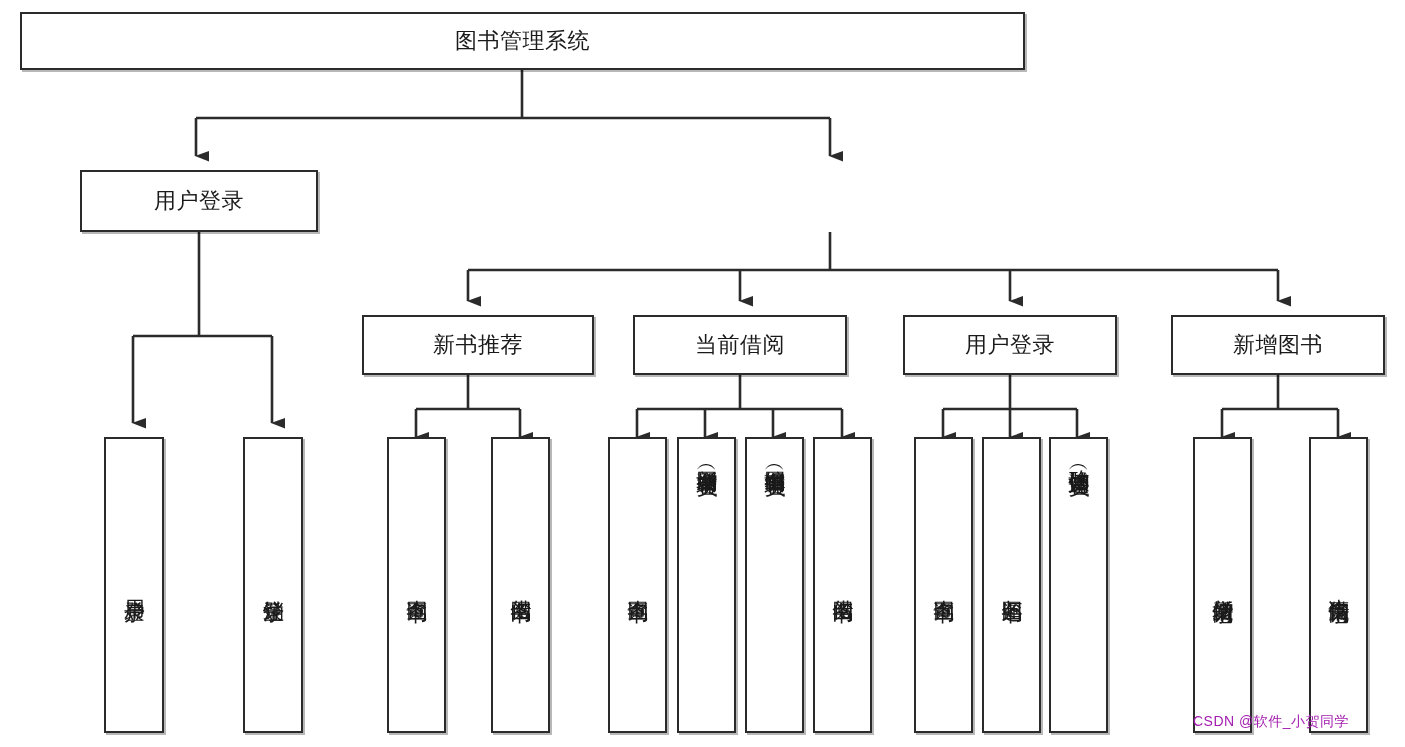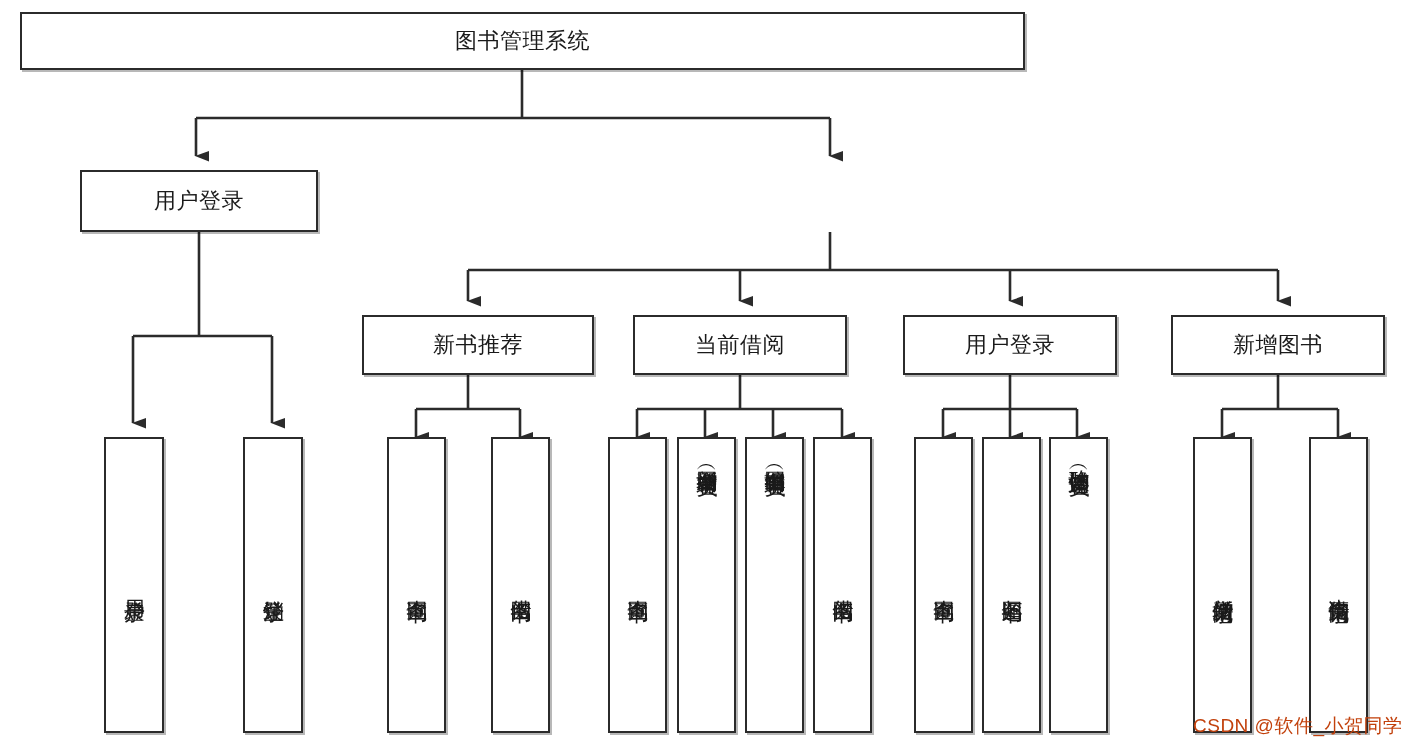--- a/index.html
+++ b/index.html
@@ -60,22 +60,22 @@
   .node.leaf.center .node-label {
     margin-top: auto;
     margin-bottom: auto;
   }
   .node.leaf.center {
     align-items: center;
     padding-top: 0;
   }
   .watermark {
     position: absolute;
-    color: #c2410c;
-    font-size: 19px;
+    color: #a21caf;
+    font-size: 14px;
     letter-spacing: 0.5px;
     white-space: nowrap;
     user-select: none;
   }
 </style>
 </head>
 <body>
 
 <div id="canvas">
 

